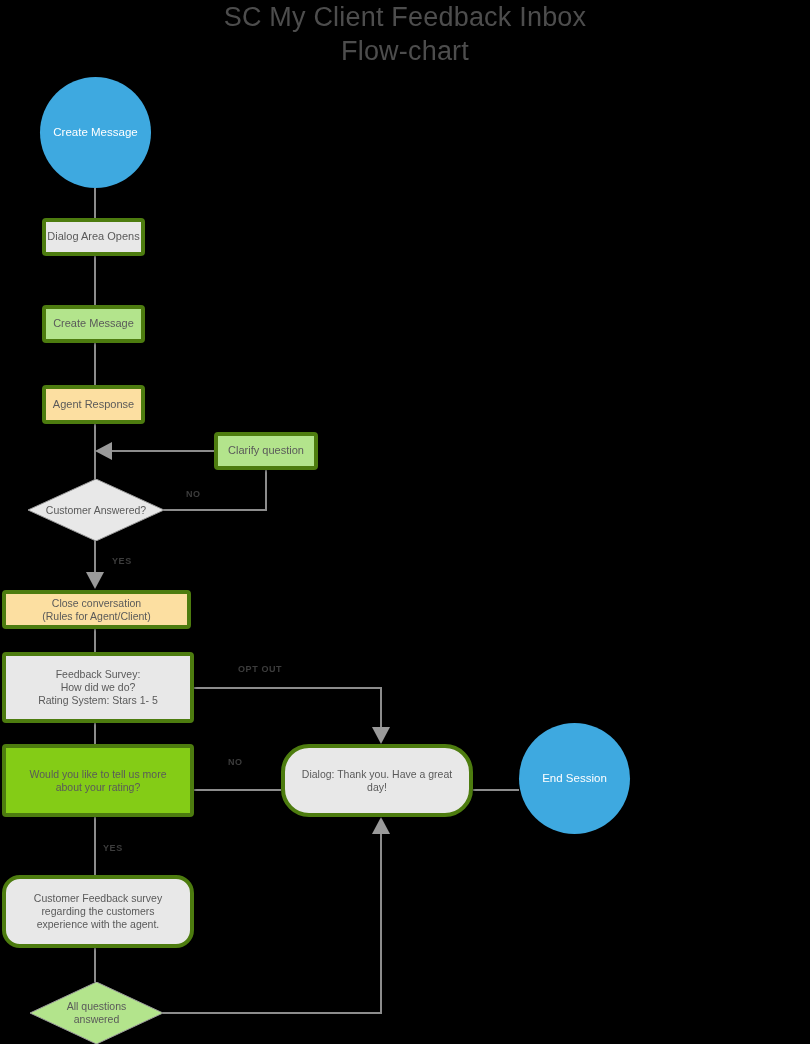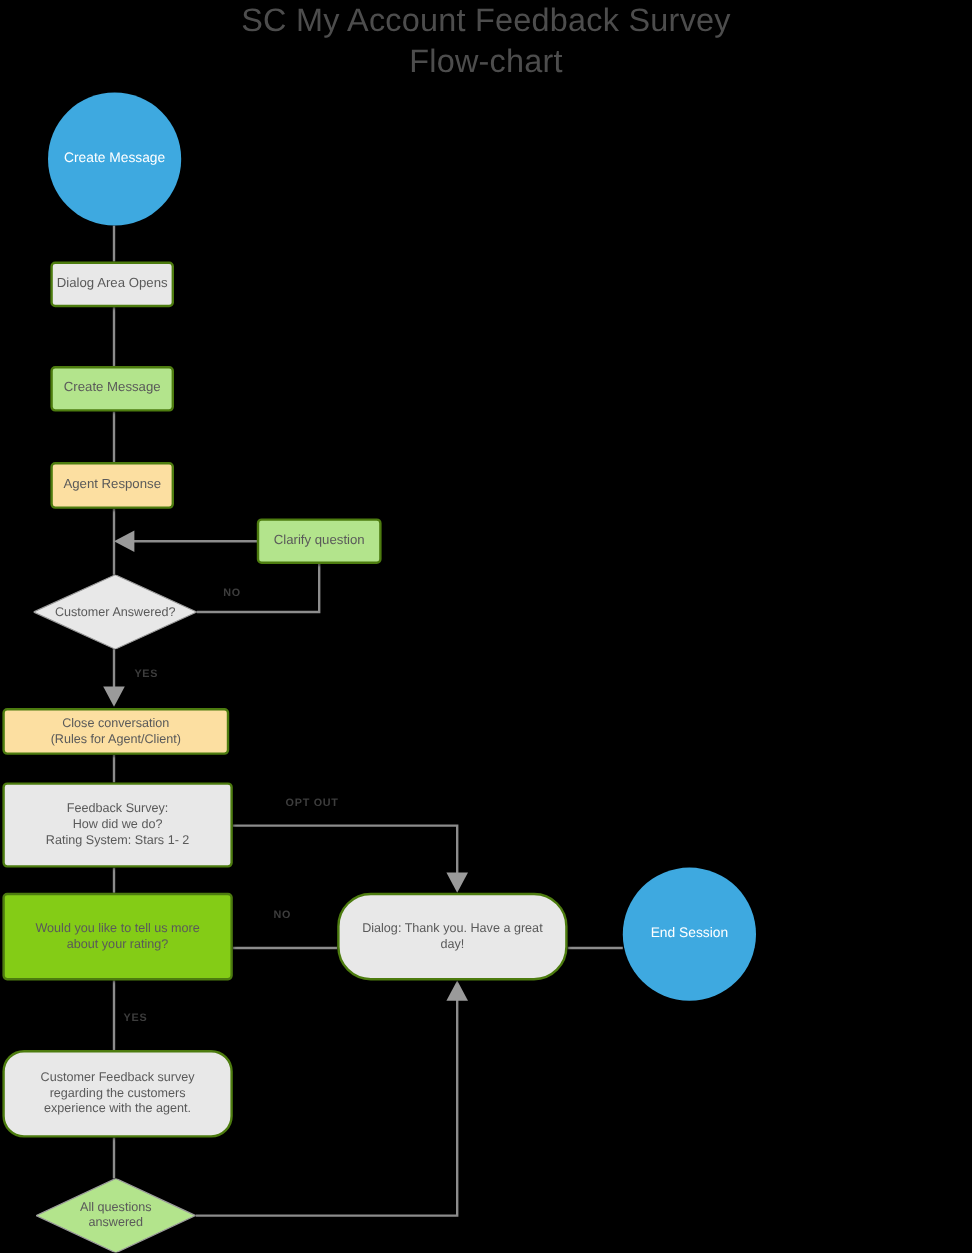--- a/index.html
+++ b/index.html
@@ -32,21 +32,21 @@
     justify-content: center;
     text-align: center;
     color: #5a5a5a;
     box-sizing: border-box;
     line-height: 1.22;
     white-space: pre-line;
     z-index: 3;
   }
   .node.rect {
     border-radius: 4px;
-    border: 2px solid #4d7c0f;
+    border: 4px solid #4d7c0f;
     box-shadow: 1px 1px 2px rgba(0,0,0,0.45);
   }
   .node.circle {
     border-radius: 50%;
     color: #ffffff;
     border: none;
   }
   .title-block {
     position: absolute;
     left: 0;
@@ -97,21 +97,21 @@
     color: #4d4d4d;
     font-size: 13.5px;
     white-space: nowrap;
   }
 </style>
 </head>
 <body>
 
 <div id="canvas">
 
-  <div class="title-block">SC My Account Feedback Survey
+  <div class="title-block">SC My Client Feedback Inbox
 Flow-chart</div>
 
   <svg class="svg-layer" viewBox="0 0 810 1044" xmlns="http://www.w3.org/2000/svg">
     <defs>
       <marker id="arrow-down" markerWidth="12" markerHeight="12" refX="3" refY="6" orient="auto" markerUnits="userSpaceOnUse">
         <path d="M0,1 L7,6 L0,11 z" fill="#9a9a9a"></path>
       </marker>
     </defs>
     <g stroke="#8c8c8c" stroke-width="2" fill="none">
 
@@ -162,21 +162,21 @@
       <div class="node rect" style="left: 42px; top: 305px; width: 103px; height: 38px; font-size: 11px; background: rgb(179, 228, 140);"><span style="white-space: pre-line;">Create Message</span></div>
       <div class="node rect" style="left: 42px; top: 385px; width: 103px; height: 39px; font-size: 11px; background: rgb(252, 223, 161);"><span style="white-space: pre-line;">Agent Response</span></div>
       <div class="node rect" style="left: 214px; top: 432px; width: 104px; height: 38px; font-size: 11px; background: rgb(179, 228, 140);"><span style="white-space: pre-line;">Clarify question</span></div>
       <div class="node diamond" style="left: 28px; top: 479px; width: 136px; height: 62px; font-size: 10.5px; background: transparent; border: none;"><svg width="136" height="62" viewBox="0 0 136 62" style="position: absolute; left: 0px; top: 0px;">
           <polygon points="68,0 136,31 68,62 0,31" fill="#E8E8E8" stroke="#9a9a9a" stroke-width="1"></polygon>
         </svg><span style="position: relative; z-index: 2; white-space: pre-line;">Customer Answered?</span></div>
       <div class="node rect" style="left: 2px; top: 590px; width: 189px; height: 39px; font-size: 10.5px; background: rgb(252, 223, 161);"><span style="white-space: pre-line;">Close conversation
 (Rules for Agent/Client)</span></div>
       <div class="node rect" style="left: 2px; top: 652px; width: 192px; height: 71px; font-size: 10.5px; background: rgb(232, 232, 232);"><span style="white-space: pre-line;">Feedback Survey:
 How did we do?
-Rating System: Stars 1- 2</span></div>
+Rating System: Stars 1- 5</span></div>
       <div class="node rect" style="left: 2px; top: 744px; width: 192px; height: 73px; font-size: 10.5px; background: #84cc16;"><span style="white-space: pre-line;">Would you like to tell us more
 about your rating?</span></div>
       <div class="node rect" style="left: 281px; top: 744px; width: 192px; height: 73px; font-size: 10.5px; background: rgb(232, 232, 232); border-radius: 28px;"><span style="white-space: pre-line;">Dialog: Thank you. Have a great
 day!</span></div>
       <div class="node circle" style="left: 519px; top: 723px; width: 111px; height: 111px; font-size: 11.5px; background: rgb(62, 169, 224);"><span style="white-space: pre-line;">End  Session</span></div>
       <div class="node rect" style="left: 2px; top: 875px; width: 192px; height: 73px; font-size: 10.5px; background: rgb(232, 232, 232); border-radius: 18px;"><span style="white-space: pre-line;">Customer Feedback survey
 regarding the customers
 experience with the agent.</span></div>
       <div class="node diamond" style="left: 30px; top: 982px; width: 133px; height: 62px; font-size: 10.5px; background: transparent; border: none;"><svg width="133" height="62" viewBox="0 0 133 62" style="position: absolute; left: 0px; top: 0px;">
           <polygon points="66.5,0 133,31 66.5,62 0,31" fill="#B3E48C" stroke="#9a9a9a" stroke-width="1"></polygon>

